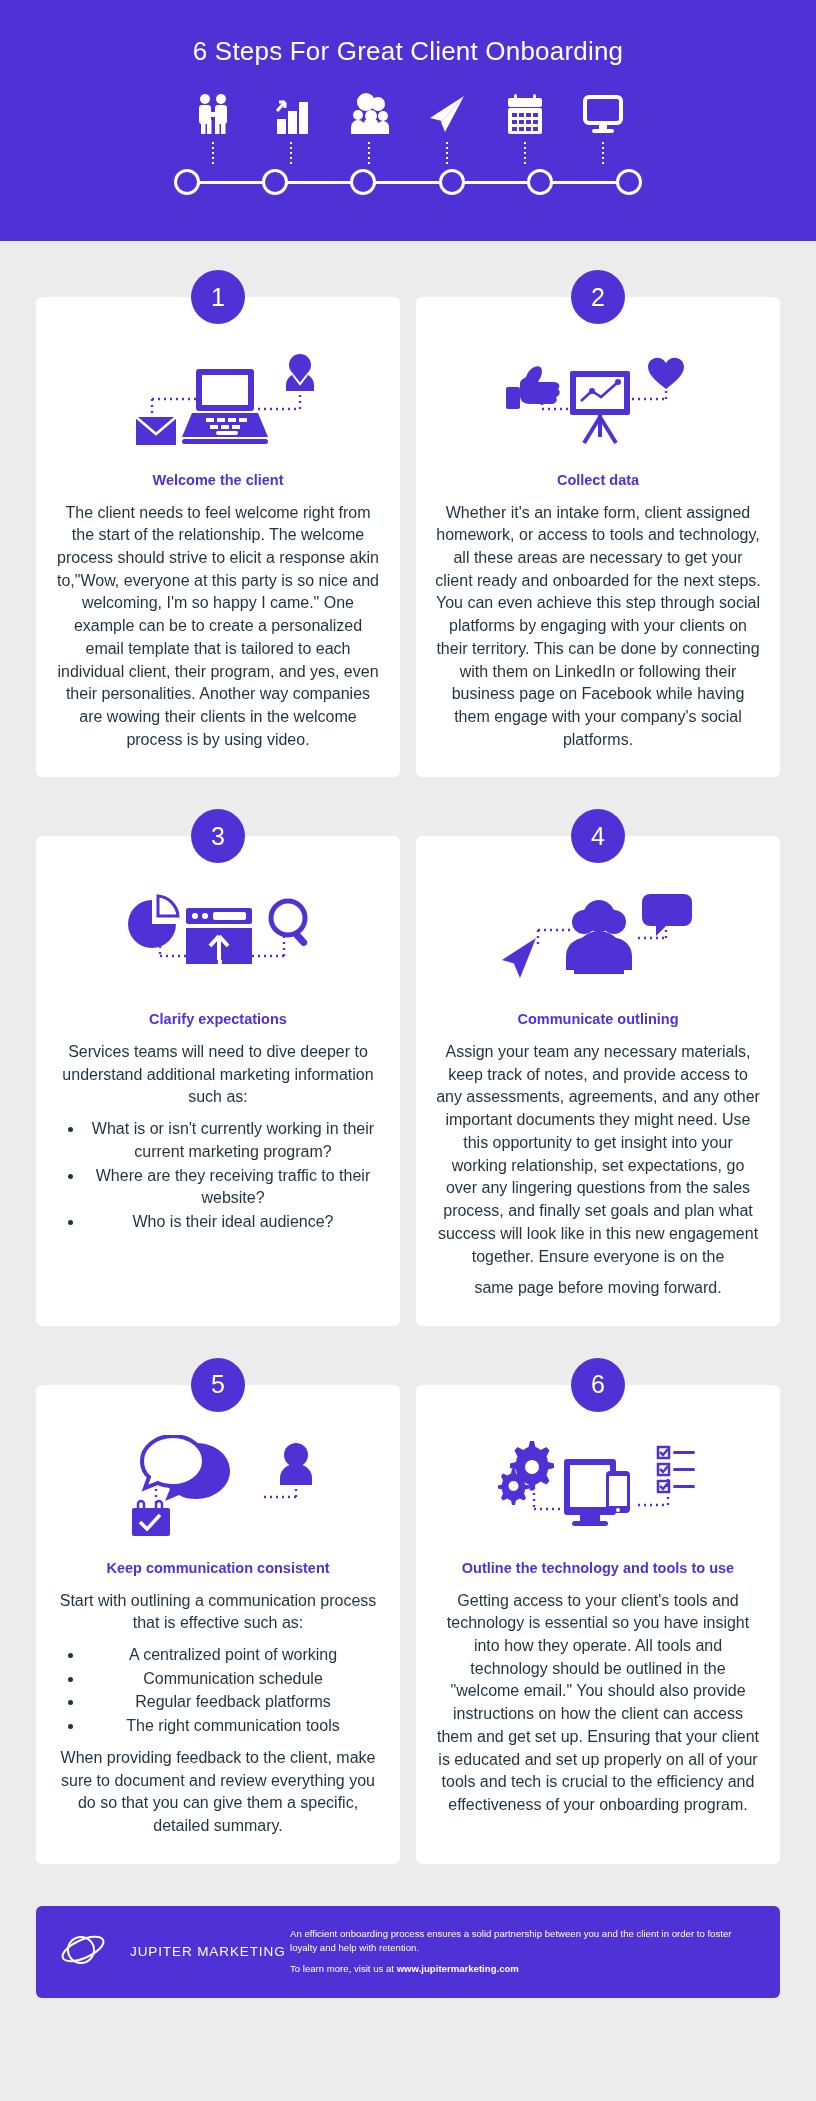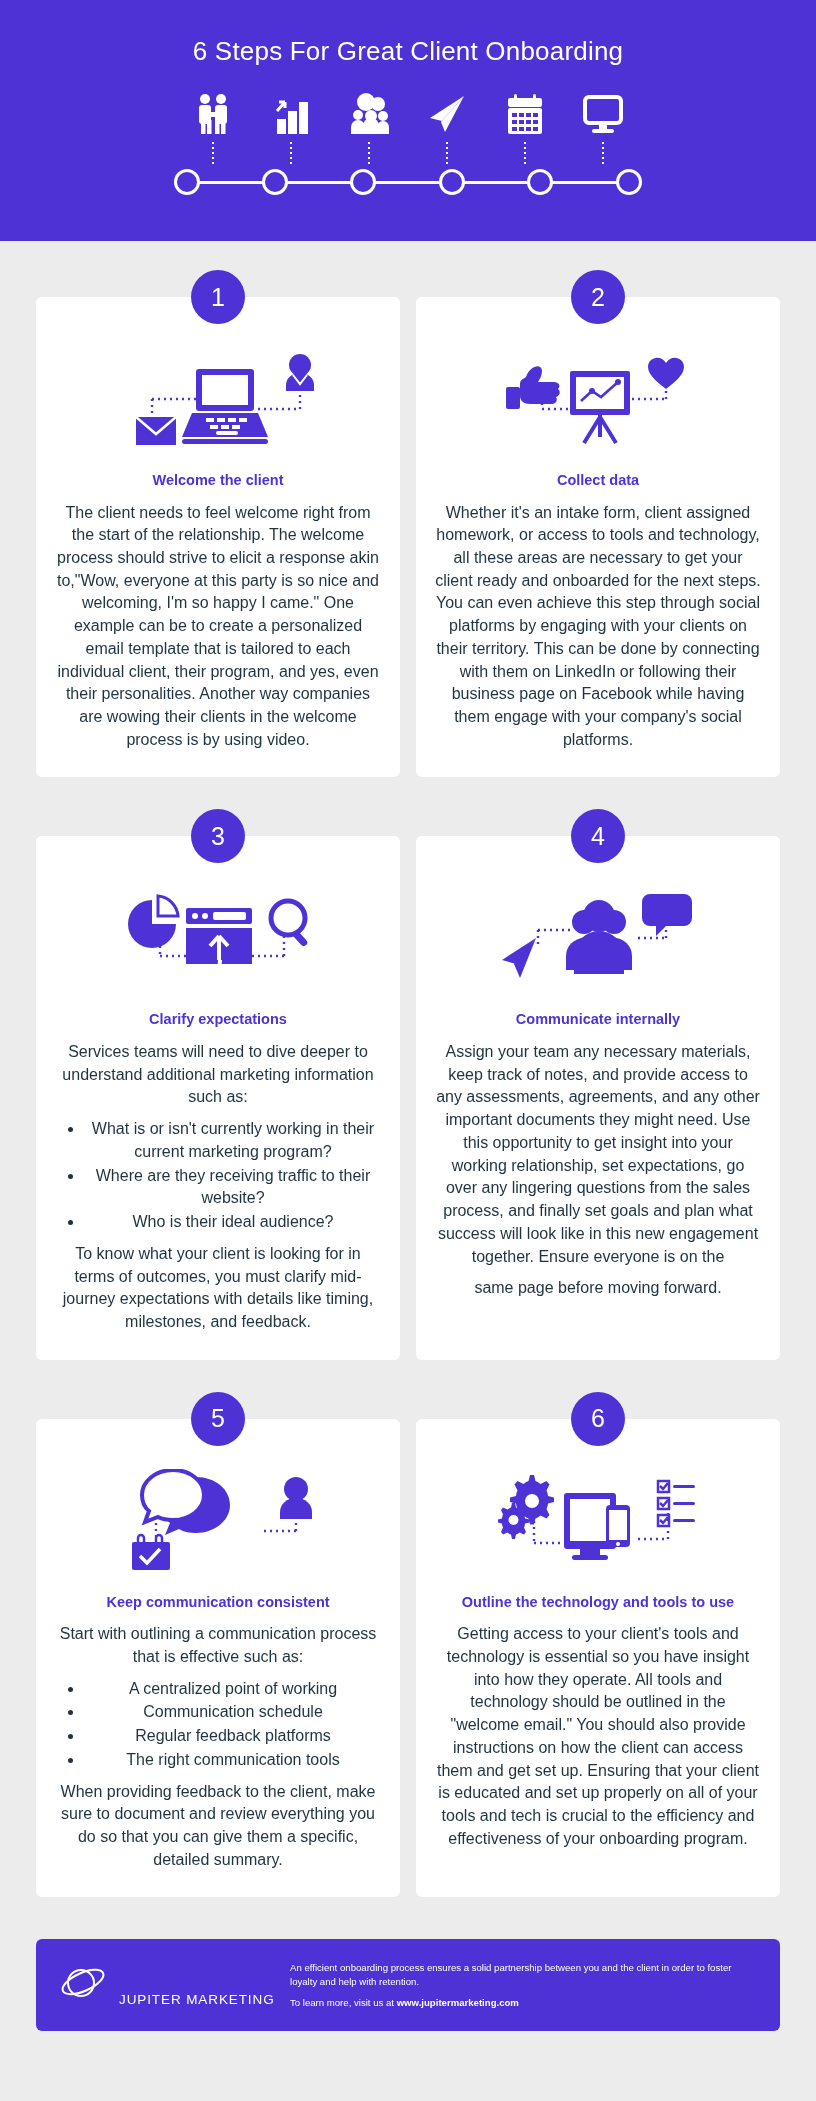--- a/index.html
+++ b/index.html
@@ -140,22 +140,22 @@
   .footer {
     background: #4f32d6;
     border-radius: 6px;
     height: 92px;
     display: flex;
     align-items: center;
     padding: 0 20px 0 24px;
   }
   .brand {
     display: flex;
-    align-items: flex-end;
-    gap: 13px;
+    align-items: center;
+    gap: 24px;
     width: 230px;
     flex: none;
   }
   .brand-name {
     color: #ffffff;
     font-size: 13.5px;
     letter-spacing: .9px;
     font-weight: 400;
   }
   .footer-text {
@@ -376,21 +376,20 @@
         </svg>
       </div>
       <div class="card-title">Clarify expectations</div>
       <div class="card-body">
         <p>Services teams will need to dive deeper to understand additional marketing information such as:</p>
         <ul>
           <li>What is or isn't currently working in their current marketing program?</li>
           <li>Where are they receiving traffic to their website?</li>
           <li>Who is their ideal audience?</li>
         </ul>
-        <p>To know what your client is looking for in terms of outcomes, you must clarify mid-journey expectations with details like timing, milestones, and feedback.</p>
       </div>
     </div>
 
     <div class="card">
       <div class="badge">4</div>
       <div class="card-illu">
         <svg width="200" height="110" viewBox="0 0 200 110" fill="#4f32d6">
           <g stroke="#4f32d6" stroke-width="2.4" stroke-dasharray="2 4" fill="none">
             <path d="M40 44 H72"></path>
               <path d="M40 44 V62"></path>
@@ -401,21 +400,21 @@
           <path d="M38 52 L22 92 L16 78 Z"></path>
           <circle cx="86" cy="36" r="12"></circle>
           <path d="M68 84 v-14 a18 18 0 0 1 36 0 v14 z"></path>
           <circle cx="116" cy="36" r="12"></circle>
           <path d="M98 84 v-14 a18 18 0 0 1 36 0 v14 z"></path>
           <circle cx="101" cy="30" r="16"></circle>
           <path d="M76 88 v-18 a25 25 0 0 1 50 0 v18 z"></path>
           <path d="M152 8 h34 a8 8 0 0 1 8 8 v16 a8 8 0 0 1 -8 8 h-18 l-10 10 v-10 h-6 a8 8 0 0 1 -8 -8 v-16 a8 8 0 0 1 8 -8 z"></path>
         </svg>
       </div>
-      <div class="card-title">Communicate internally</div>
+      <div class="card-title">Communicate outlining</div>
       <div class="card-body">
         <p>Assign your team any necessary materials, keep track of notes, and provide access to any assessments, agreements, and any other important documents they might need. Use this opportunity to get insight into your working relationship, set expectations, go over any lingering questions from the sales process, and finally set goals and plan what success will look like in this new engagement together. Ensure everyone is on the</p>
         <p>same page before moving forward.</p>
       </div>
     </div>
 
     <div class="card">
       <div class="badge">5</div>
       <div class="card-illu">
         <svg width="200" height="110" viewBox="0 0 200 110" fill="#4f32d6">

